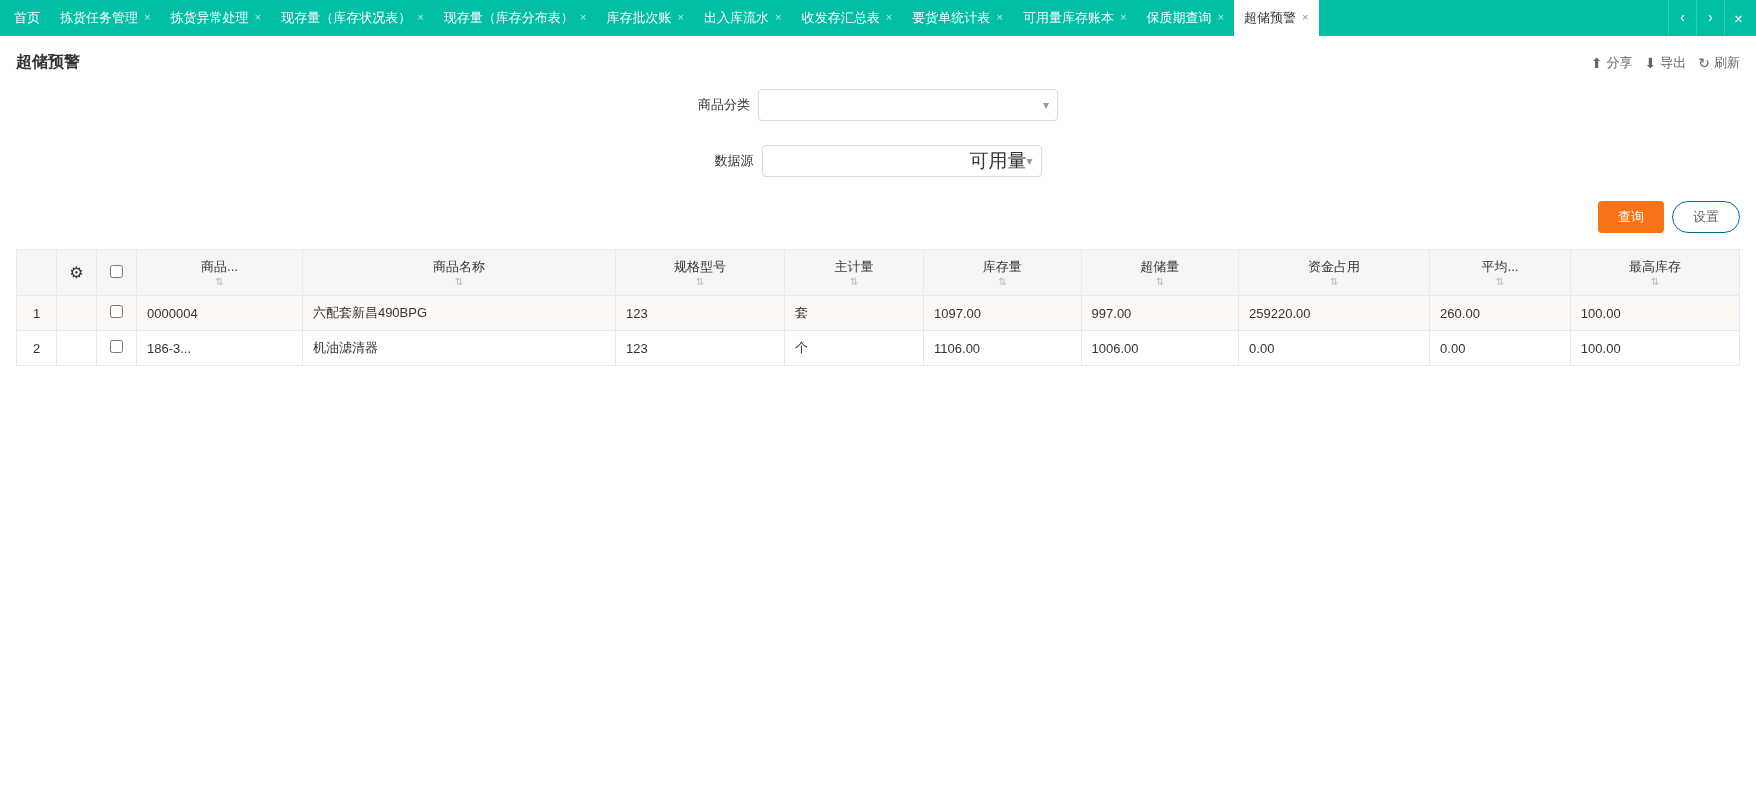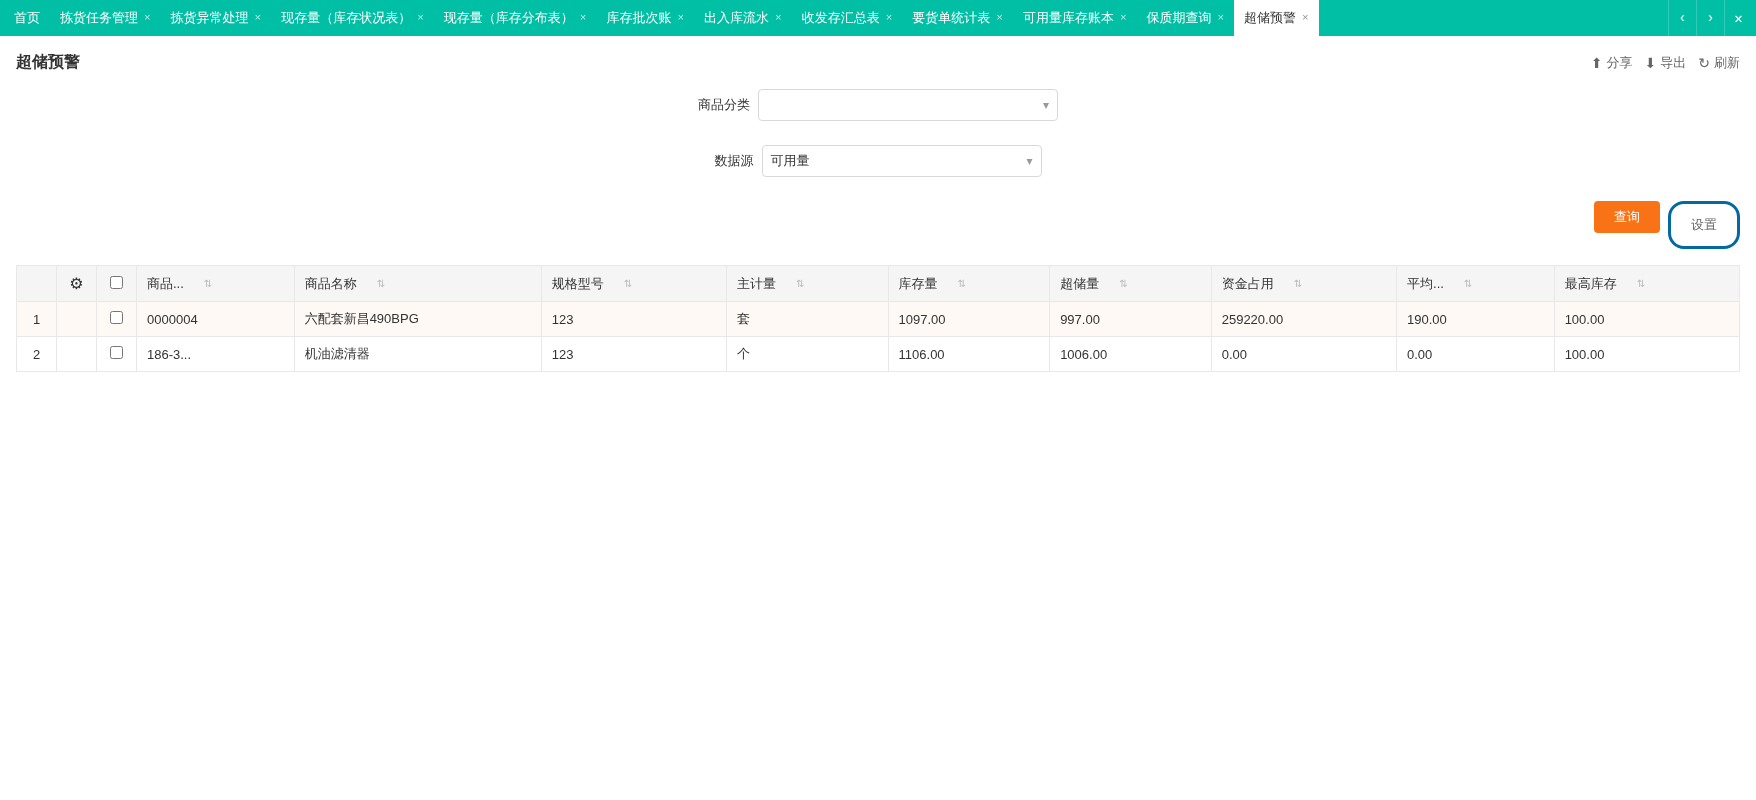--- a/index.html
+++ b/index.html
@@ -102,46 +102,46 @@
       align-items: center;
       border: 1px solid #d9d9d9;
       border-radius: 4px;
       padding: 4px 8px;
       min-width: 200px;
       height: 32px;
       background: #fff;
       cursor: pointer;
       justify-content: space-between;
     }
-    .filter-select-text { font-size: 13px; color: #999; flex: 1; }
+    .filter-select-text { font-size: 19px; color: #999; flex: 1; text-align: right; }
     .filter-select-arrow { color: #999; font-size: 12px; }
     .filter-actions {
       margin-left: auto;
       display: flex;
       gap: 8px;
     }
     .btn-primary {
       background: #f97316;
       color: #fff;
       border: none;
       border-radius: 4px;
       padding: 6px 20px;
       font-size: 13px;
       cursor: pointer;
       height: 32px;
     }
     .btn-default {
       background: #fff;
       color: #666;
-      border: 3px solid #0369a1;
+      border: 1px solid #0369a1;
       border-radius: 16px;
       padding: 6px 20px;
       font-size: 13px;
       cursor: pointer;
-      height: 48px;
+      height: 32px;
     }
 
     
     .data-table {
       width: 100%;
       border-collapse: collapse;
       font-size: 13px;
     }
     .data-table th {
       background: #f5f5f5;
@@ -156,21 +156,22 @@
       border: 1px solid #e8e8e8;
       padding: 8px 10px;
       color: #333;
     }
     .data-table tr:nth-child(odd) td { background: #fff9f5; }
     .data-table tr:nth-child(even) td { background: #fff; }
 
     .th-sort {
       display: flex;
       align-items: center;
-      gap: 20px;
+      gap: 0;
+      flex-direction: column;
     }
     .sort-icon { color: #bbb; font-size: 10px; }
 
     .checkbox-cell { text-align: center; width: 40px; }
     .row-num { text-align: center; color: #666; }
 
     input[type="checkbox"] { cursor: pointer; }
   </style>
 </head>
 <body>
@@ -306,21 +307,21 @@
           <td class="row-num">1</td>
           <td style="text-align: center;"></td>
           <td class="checkbox-cell"><input type="checkbox" style=""></td>
           <td>0000004</td>
           <td>六配套新昌490BPG</td>
           <td>123</td>
           <td>套</td>
           <td>1097.00</td>
           <td>997.00</td>
           <td>259220.00</td>
-          <td>190.00</td>
+          <td>260.00</td>
           <td>100.00</td>
         </tr>
         <tr>
           <td class="row-num">2</td>
           <td style="text-align: center;"></td>
           <td class="checkbox-cell"><input type="checkbox" style=""></td>
           <td>186-3...</td>
           <td>机油滤清器</td>
           <td>123</td>
           <td>个</td>

